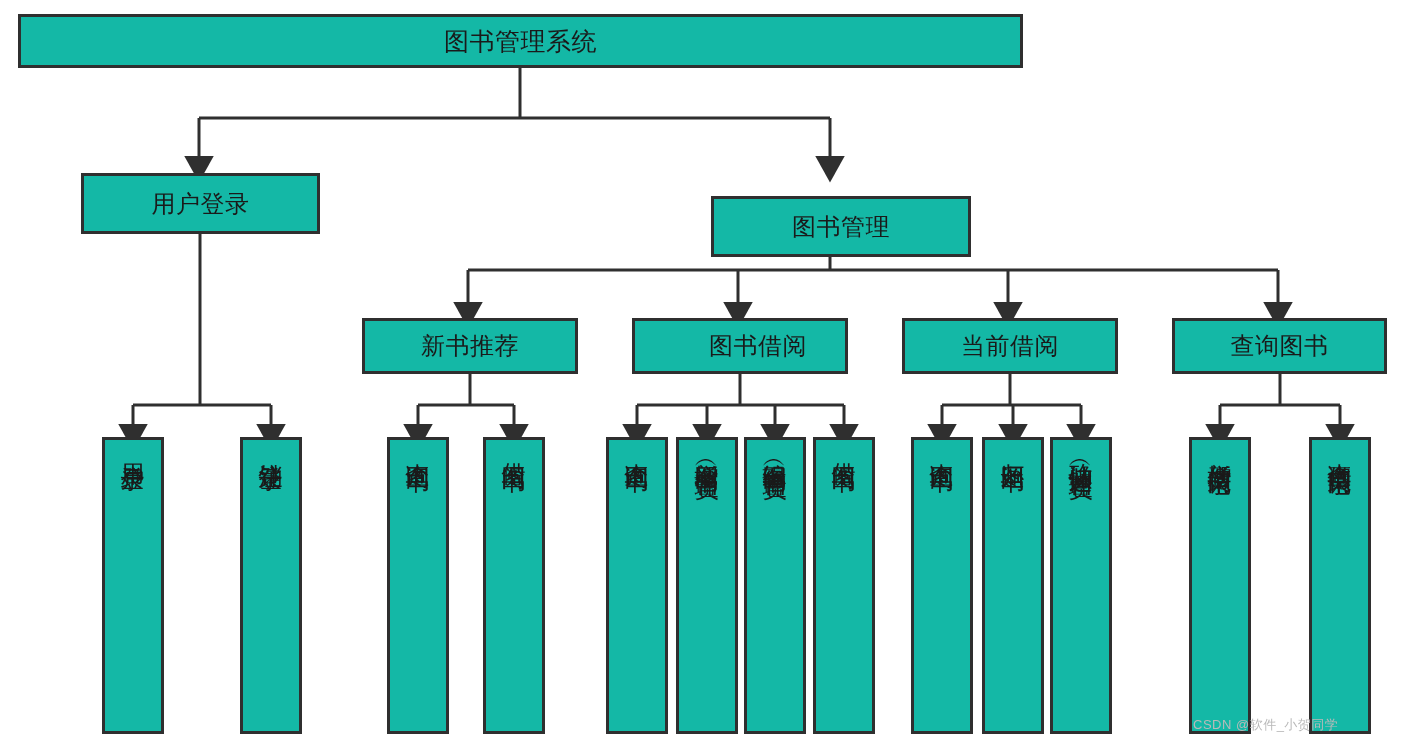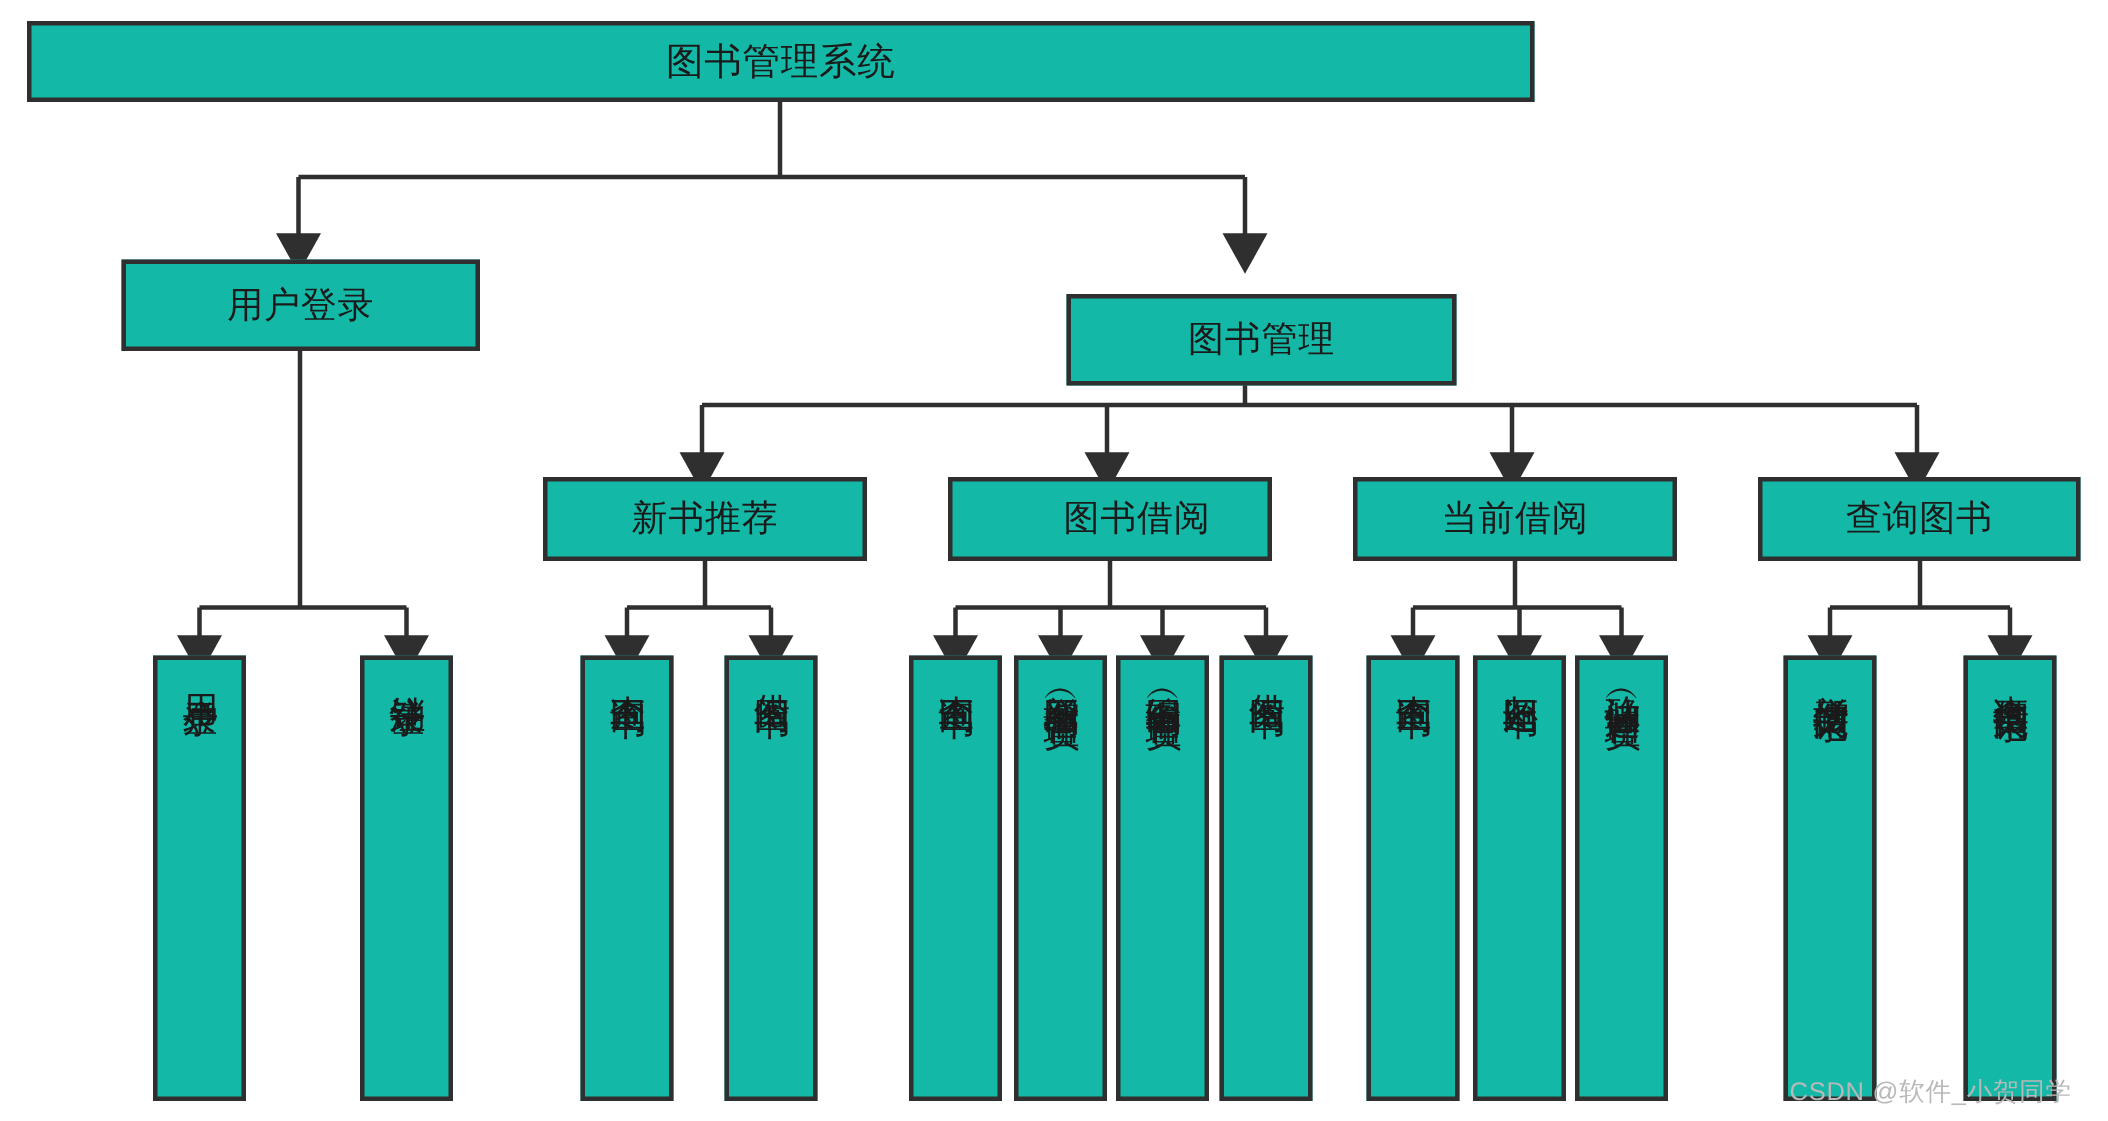--- a/index.html
+++ b/index.html
@@ -52,21 +52,21 @@
     writing-mode: vertical-rl;
     text-orientation: upright;
     font-size: 24px;
     line-height: 1.05;
     letter-spacing: 2px;
     white-space: nowrap;
     padding-top: 4px;
   }
   .watermark {
     position: absolute;
-    font-size: 17px;
+    font-size: 13px;
     color: #b9b9b9;
     white-space: nowrap;
     letter-spacing: 0.5px;
     user-select: none;
   }
 </style>
 </head>
 <body>
 
 <div id="canvas">

